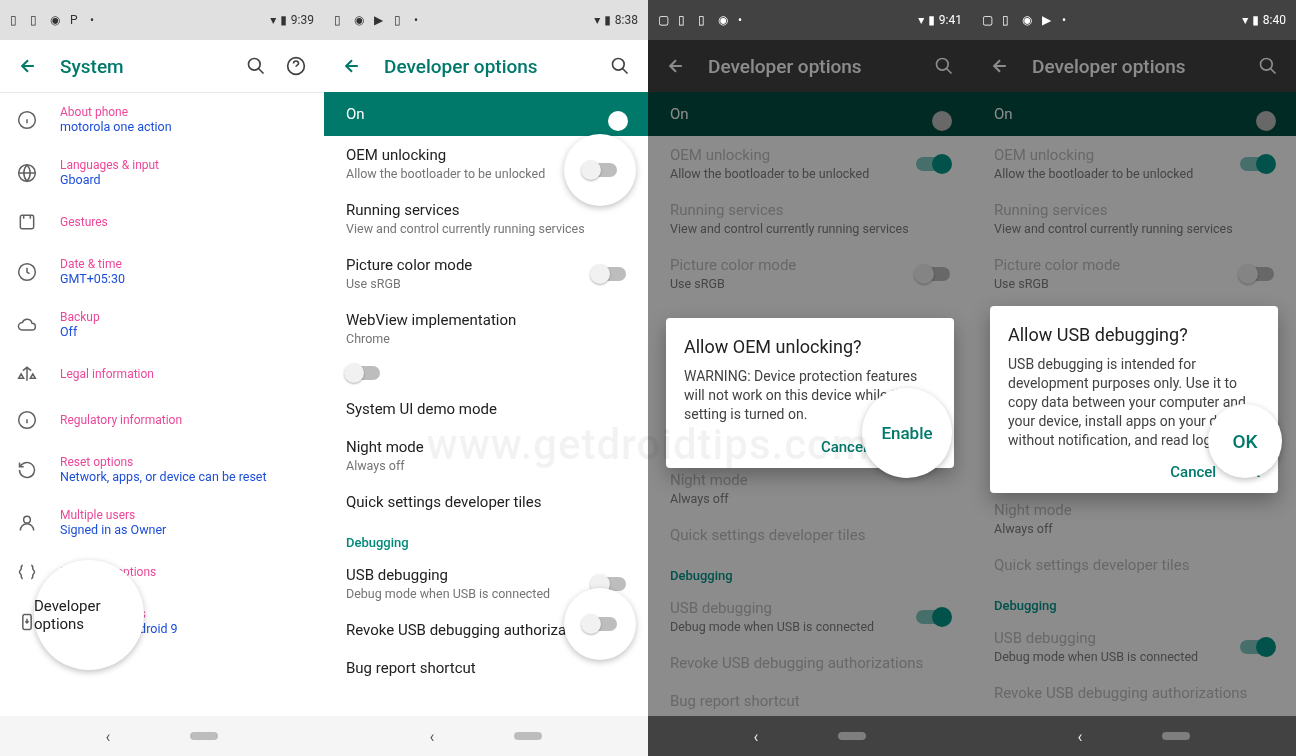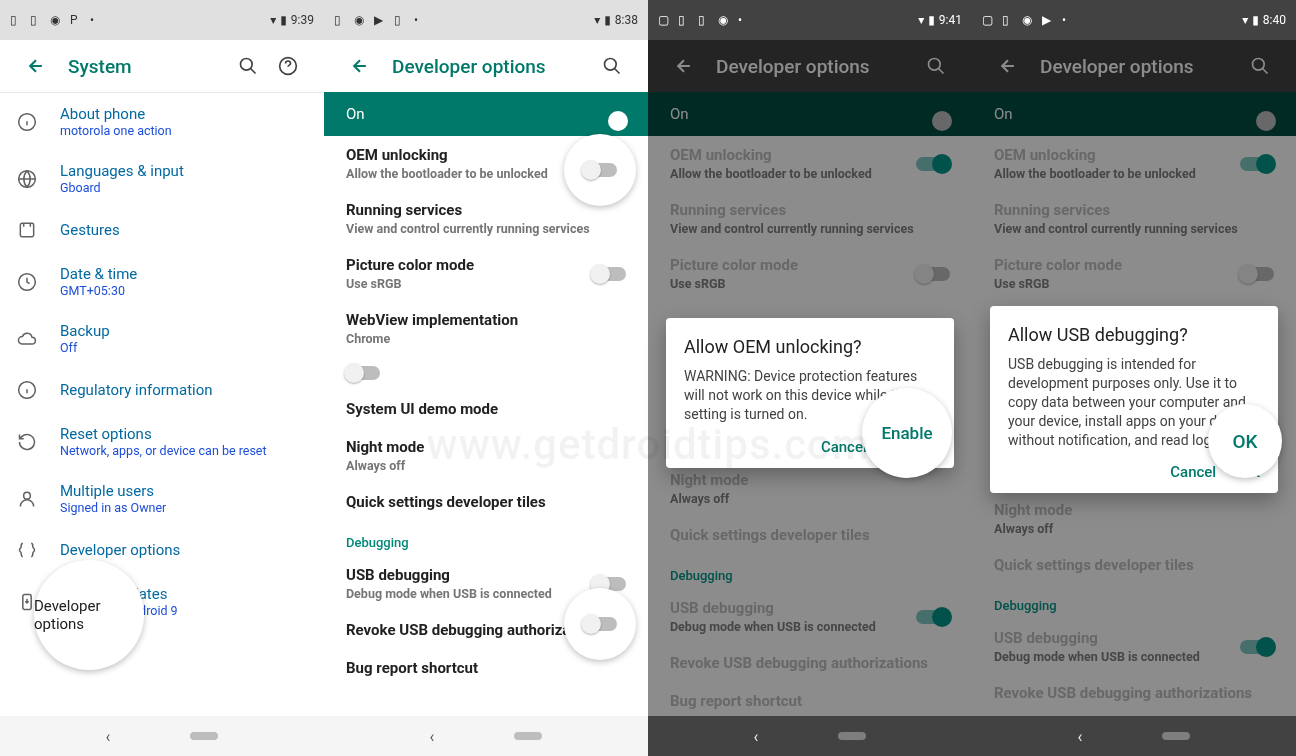--- a/index.html
+++ b/index.html
@@ -4,31 +4,31 @@
 <style>
   * { box-sizing: border-box; margin: 0; padding: 0; font-family: Roboto, Arial, sans-serif; }
   body { width: 1296px; height: 756px; display: flex; background: #fff; overflow: hidden; position: relative; }
   .pane { width: 324px; height: 756px; position: relative; display: flex; flex-direction: column; }
   .pane.light .statusbar { background: #e0e0e0; color: #333; }
   .pane.dark  .statusbar { background: #424242; color: #fff; }
   .statusbar { height: 40px; display: flex; align-items: center; padding: 0 10px; font-size: 12px; }
   .statusbar .left { display: flex; gap: 6px; align-items: center; }
   .statusbar .right { margin-left: auto; display: flex; gap: 4px; align-items: center; }
   .ic { width: 14px; height: 14px; display: inline-block; }
-  .appbar { height: 52px; display: flex; align-items: center; padding: 0 26px; gap: 22px; }
+  .appbar { height: 52px; display: flex; align-items: center; padding: 0 18px; gap: 22px; }
   .appbar.teal-on-white { background: #fff; color: #00796b; }
   .appbar.dark { background: #424242; color: #fff; }
   .appbar .title { font-size: 19px; font-weight: 500; }
   .appbar .actions { margin-left: auto; display: flex; gap: 20px; }
   .content { flex: 1; overflow: hidden; position: relative; }
   .onbar { height: 44px; display: flex; align-items: center; padding: 0 22px; color: #fff; font-size: 15px; }
   .onbar.teal { background: #00796b; }
   .onbar.darkteal { background: #004d40; }
   .onbar .sw { margin-left: auto; }
-  .item { padding: 10px 22px; font-weight: bold; }
+  .item { padding: 10px 22px; }
   .item .t { font-size: 15px; color: #212121; }
   .item .s { font-size: 12.5px; color: #757575; margin-top: 2px; }
   .dark .item .t { color: #bdbdbd; }
   .dark .item .s { color: #808080; }
   .item.row { display: flex; align-items: center; }
   .item.row .txt { flex: 1; }
   .section { font-size: 13px; color: #00897b; padding: 14px 22px 6px; font-weight: 500; }
   .dark .section { color: #009688; }
   
   .toggle { width: 34px; height: 14px; border-radius: 10px; position: relative; }
@@ -37,21 +37,21 @@
   .toggle.off::after { background: #f1f1f1; left: -2px; box-shadow: 0 1px 2px rgba(0,0,0,.3); }
   .toggle.on  { background: #80cbc4; }
   .toggle.on::after  { background: #009688; right: -2px; }
   .toggle.onwhite { background: rgba(255,255,255,.5); }
   .toggle.onwhite::after { background: #fff; right: -2px; }
   .toggle.offdim { background: #757575; }
   .toggle.offdim::after { background: #bdbdbd; right: -2px; }
   
   .sysitem { display: flex; align-items: center; padding: 12px 16px; gap: 22px; }
   .sysitem .ico { width: 22px; height: 22px; color: #616161; display:flex; align-items:center; justify-content:center;}
-  .sysitem .tt { font-size: 15px; color: #0369a1; }
+  .sysitem .tt { font-size: 12px; color: #ec4899; }
   .sysitem .ss { font-size: 12.5px; color: #1d4ed8; }
   .divider-top { border-top: 1px solid #e8e8e8; }
   .navbar { height: 40px; display: flex; align-items: center; justify-content: center; gap: 80px; }
   .pane.light .navbar { background: #f5f5f5; color: #555; }
   .pane.dark  .navbar { background: #424242; color: #eee; }
   .pill { width: 28px; height: 8px; background: currentColor; opacity:.35; border-radius: 5px; }
   .dialog-scrim { position: absolute; inset: 40px 0 40px 0; background: rgba(0,0,0,.45); }
   .dialog { position: absolute; left: 18px; right: 18px; background: #fff; border-radius: 4px; padding: 18px 18px 12px; box-shadow: 0 8px 20px rgba(0,0,0,.3); }
   .dialog .dt { font-size: 18px; color: #212121; margin-bottom: 10px; }
   .dialog .dm { font-size: 14px; color: #424242; line-height: 1.35; }
@@ -159,20 +159,30 @@
           </svg>
         </span>
         <div>
           <div class="tt">Backup</div>
           <div class="ss">Off</div>
         </div>
       </div>
       <div class="sysitem">
         <span class="ico">
           <svg width="20" height="20" viewBox="0 0 24 24" fill="none" stroke="#616161" stroke-width="1.8">
+            <path d="M12 4v16M7 8l5-4 5 4M5 12l-3 5h6zM19 12l-3 5h6z"></path>
+          </svg>
+        </span>
+        <div>
+          <div class="tt">Legal information</div>
+        </div>
+      </div>
+      <div class="sysitem">
+        <span class="ico">
+          <svg width="20" height="20" viewBox="0 0 24 24" fill="none" stroke="#616161" stroke-width="1.8">
             <circle cx="12" cy="12" r="10"></circle>
             <path d="M12 8h0m0 3v5"></path>
           </svg>
         </span>
         <div>
           <div class="tt">Regulatory information</div>
         </div>
       </div>
       <div class="sysitem">
         <span class="ico">

